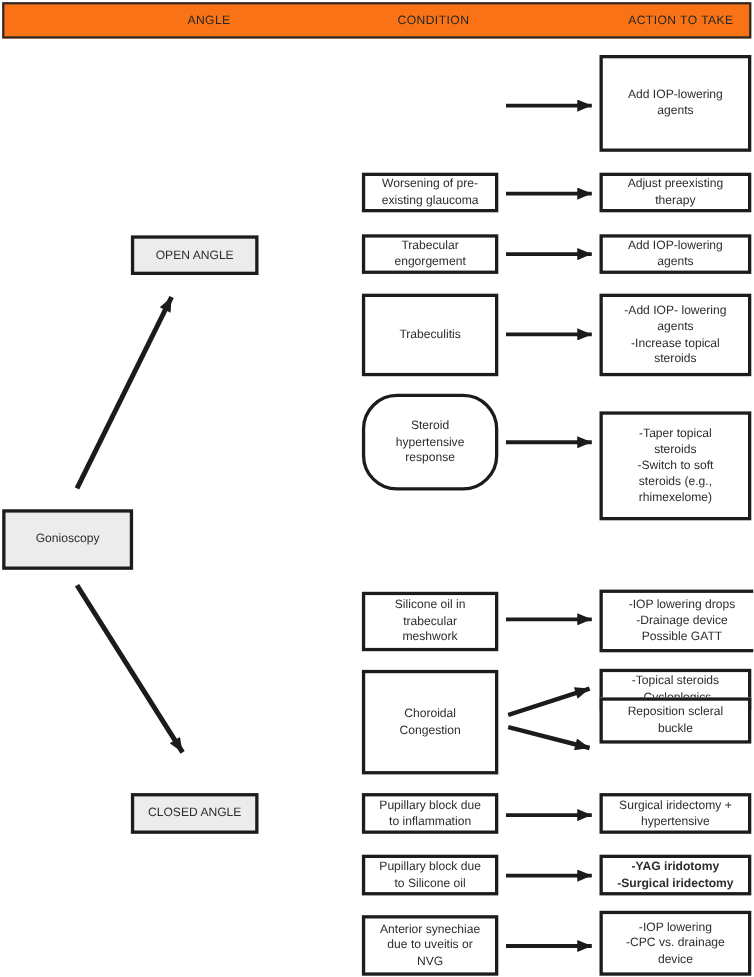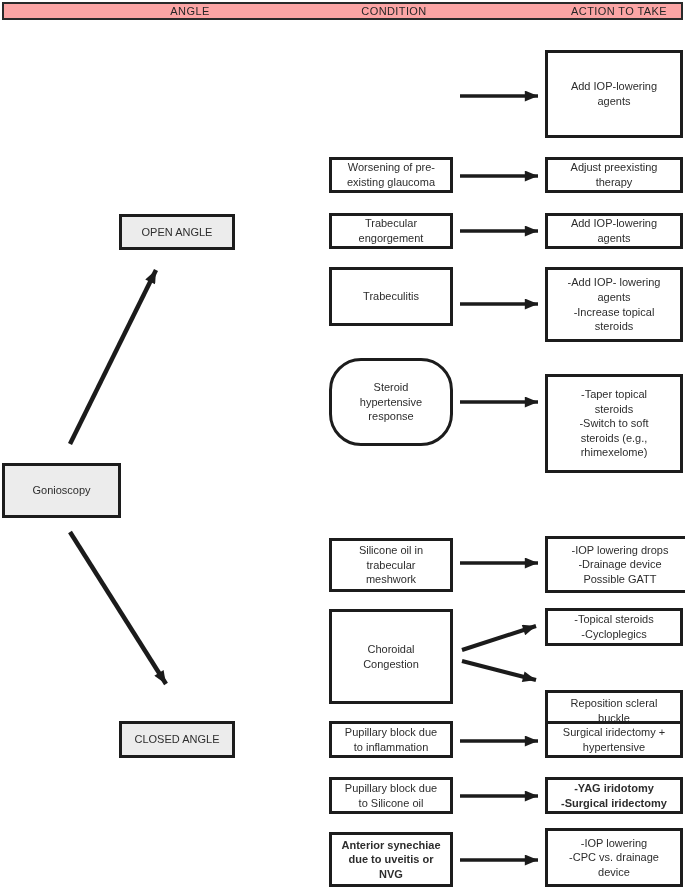--- a/index.html
+++ b/index.html
@@ -29,24 +29,24 @@
     text-align: center;
     font-size: 11px;
     line-height: 1.32;
     white-space: pre-line;
     padding: 1px 2px;
   }
   .gray { background: #ececec; }
   .hdr {
     position: absolute;
     left: 2px; top: 2px;
-    width: 681px; height: 18px;
+    width: 681px; height: 33px;
     box-sizing: border-box;
     border: 2px solid #2a2a2a;
-    background: #fca5a5;
+    background: #f97316;
   }
   .hdr span {
     position: absolute;
     top: 50%;
     transform: translate(-50%, -50%);
     font-size: 11px;
     color: #262626;
     letter-spacing: 0.4px;
     white-space: nowrap;
   }
@@ -80,38 +80,38 @@
   <div class="hdr">
     <span style="left:186px">ANGLE</span>
     <span style="left:390px">CONDITION</span>
     <span style="left:615px">ACTION TO TAKE</span>
   </div>
 
   <div class="box gray" style="left:2px; top:463px; width:119px; height:55px;">Gonioscopy</div>
   <div class="box gray" style="left:119px; top:214px; width:116px; height:36px;">OPEN ANGLE</div>
   <div class="box gray" style="left:119px; top:721px; width:116px; height:37px;">CLOSED ANGLE</div>
 
-  <div class="box" style="left:329px; top:157px; width:124px; height:36px;text-align:right;">Worsening of pre-
+  <div class="box" style="left:329px; top:157px; width:124px; height:36px;">Worsening of pre-
 existing glaucoma</div>
   <div class="box" style="left:329px; top:213px; width:124px; height:36px;">Trabecular
 engorgement</div>
-  <div class="box" style="left:329px; top:267px; width:124px; height:59px;">Trabeculitis</div>
+  <div class="box" style="left:329px; top:267px; width:124px; height:75px;">Trabeculitis</div>
   <div class="box" style="left:329px; top:358px; width:124px; height:88px;border-radius:32px;">Steroid
 hypertensive
 response</div>
   <div class="box" style="left:329px; top:538px; width:124px; height:54px;">Silicone oil in
 trabecular
 meshwork</div>
   <div class="box" style="left:329px; top:609px; width:124px; height:95px;">Choroidal
 Congestion</div>
   <div class="box" style="left:329px; top:721px; width:124px; height:37px;">Pupillary block due
 to inflammation</div>
   <div class="box" style="left:329px; top:777px; width:124px; height:37px;">Pupillary block due
 to Silicone oil</div>
-  <div class="box" style="left:329px; top:832px; width:124px; height:55px;font-weight:bold;">Anterior synechiae
+  <div class="box" style="left:329px; top:832px; width:124px; height:55px;">Anterior synechiae
 due to uveitis or
 NVG</div>
 
   <div class="box" style="left:545px; top:50px;  width:138px; height:88px;">Add IOP-lowering
 agents</div>
   <div class="box" style="left:545px; top:157px; width:138px; height:36px;">Adjust preexisting
 therapy</div>
   <div class="box" style="left:545px; top:213px; width:138px; height:36px;">Add IOP-lowering
 agents</div>
   <div class="box" style="left:545px; top:267px; width:138px; height:75px;">-Add IOP- lowering
@@ -121,21 +121,21 @@
   <div class="box" style="left:545px; top:342px; width:138px; height:99px;margin-top:32px;">-Taper topical
 steroids
 -Switch to soft
 steroids (e.g.,
 rhimexelome)</div>
   <div class="box" style="left:545px; top:536px; width:150px; height:57px;">-IOP lowering drops
 -Drainage device
 Possible GATT</div>
   <div class="box" style="left:545px; top:608px; width:138px; height:38px;">-Topical steroids
 -Cycloplegics</div>
-  <div class="box" style="left:545px; top:690px; width:138px; height:42px;">Reposition scleral
+  <div class="box" style="left:545px; top:634px; width:138px; height:42px;">Reposition scleral
 buckle</div>
   <div class="box" style="left:545px; top:721px; width:138px; height:37px;">Surgical iridectomy +
 hypertensive</div>
   <div class="box" style="left:545px; top:777px; width:138px; height:37px;font-weight:bold;">-YAG iridotomy
 -Surgical iridectomy</div>
   <div class="box" style="left:545px; top:828px; width:138px; height:59px;">-IOP lowering
 -CPC vs. drainage
 device</div>
 
 </div>

